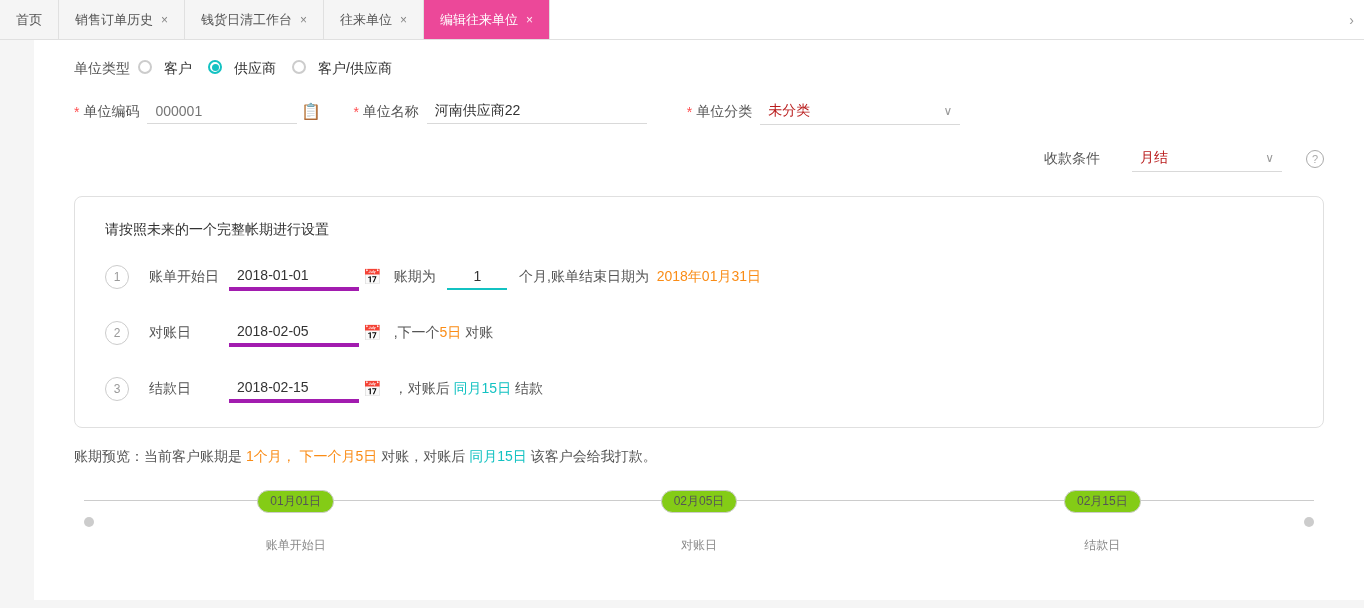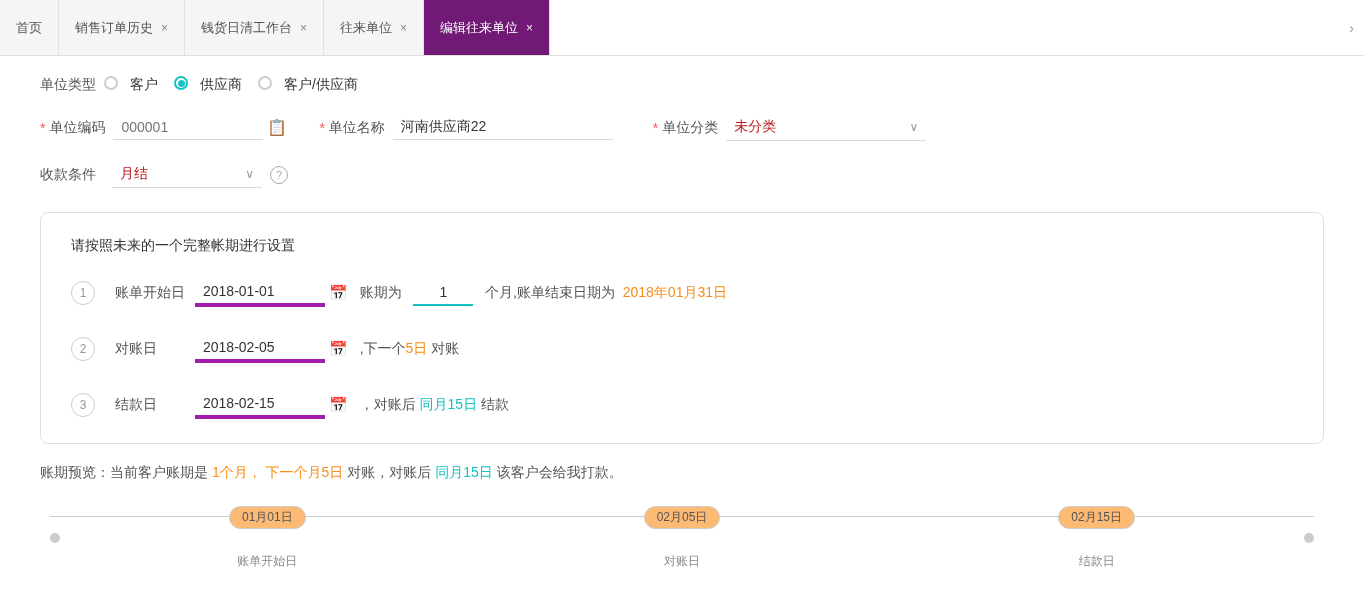--- a/index.html
+++ b/index.html
@@ -4,38 +4,38 @@
   <style>
     * { box-sizing: border-box; margin: 0; padding: 0; }
     body { font-family: 'Microsoft YaHei', Arial, sans-serif; font-size: 14px; color: #333; background: #f5f5f5; }
 
     
     .tab-bar {
       display: flex;
       align-items: stretch;
       background: #fff;
       border-bottom: 1px solid #e0e0e0;
-      height: 56px;
+      height: 40px;
       padding-left: 0;
     }
     .tab-item {
       display: flex;
       align-items: center;
       padding: 0 16px;
       cursor: pointer;
       font-size: 13px;
       color: #555;
       border-right: 1px solid #e0e0e0;
       position: relative;
       white-space: nowrap;
       background: #f5f5f5;
     }
     .tab-item:first-child { border-left: none; }
     .tab-item.active {
-      background: #701a75;
+      background: #ec4899;
       color: #fff;
     }
     .tab-item .tab-close {
       margin-left: 8px;
       font-size: 12px;
       color: inherit;
       opacity: 0.7;
       cursor: pointer;
     }
     .tab-item.active .tab-close { color: #fff; opacity: 0.9; }
@@ -46,20 +46,21 @@
       cursor: pointer;
       margin-left: auto;
       color: #999;
     }
 
     
     .main-content {
       padding: 20px 40px;
       background: #fff;
       min-height: 560px;
+      margin-left: 34px;
     }
 
     
     .form-row {
       display: flex;
       align-items: center;
       margin-bottom: 20px;
     }
     .form-label {
       color: #555;
@@ -134,22 +135,23 @@
       cursor: pointer;
       position: relative;
     }
     .select-value { flex: 1; color: #b91c1c; }
     .select-arrow { color: #999; font-size: 12px; margin-left: 8px; }
 
     
     .payment-row {
       display: flex;
       align-items: center;
-      gap: 8px;
+      gap: 24px;
       margin-bottom: 24px;
+      justify-content: flex-end;
     }
     .help-icon {
       width: 18px;
       height: 18px;
       border-radius: 50%;
       border: 1px solid #aaa;
       display: flex;
       align-items: center;
       justify-content: center;
       color: #aaa;
@@ -262,21 +264,21 @@
       flex-shrink: 0;
     }
     .timeline-node {
       display: flex;
       flex-direction: column;
       align-items: center;
       z-index: 1;
       flex: 1;
     }
     .timeline-bubble {
-      background: #fdba74;
+      background: #84cc16;
       border: 1px solid #ccc;
       border-radius: 12px;
       padding: 2px 12px;
       font-size: 12px;
       color: #555;
       white-space: nowrap;
     }
     .timeline-node-label {
       margin-top: 24px;
       font-size: 12px;

